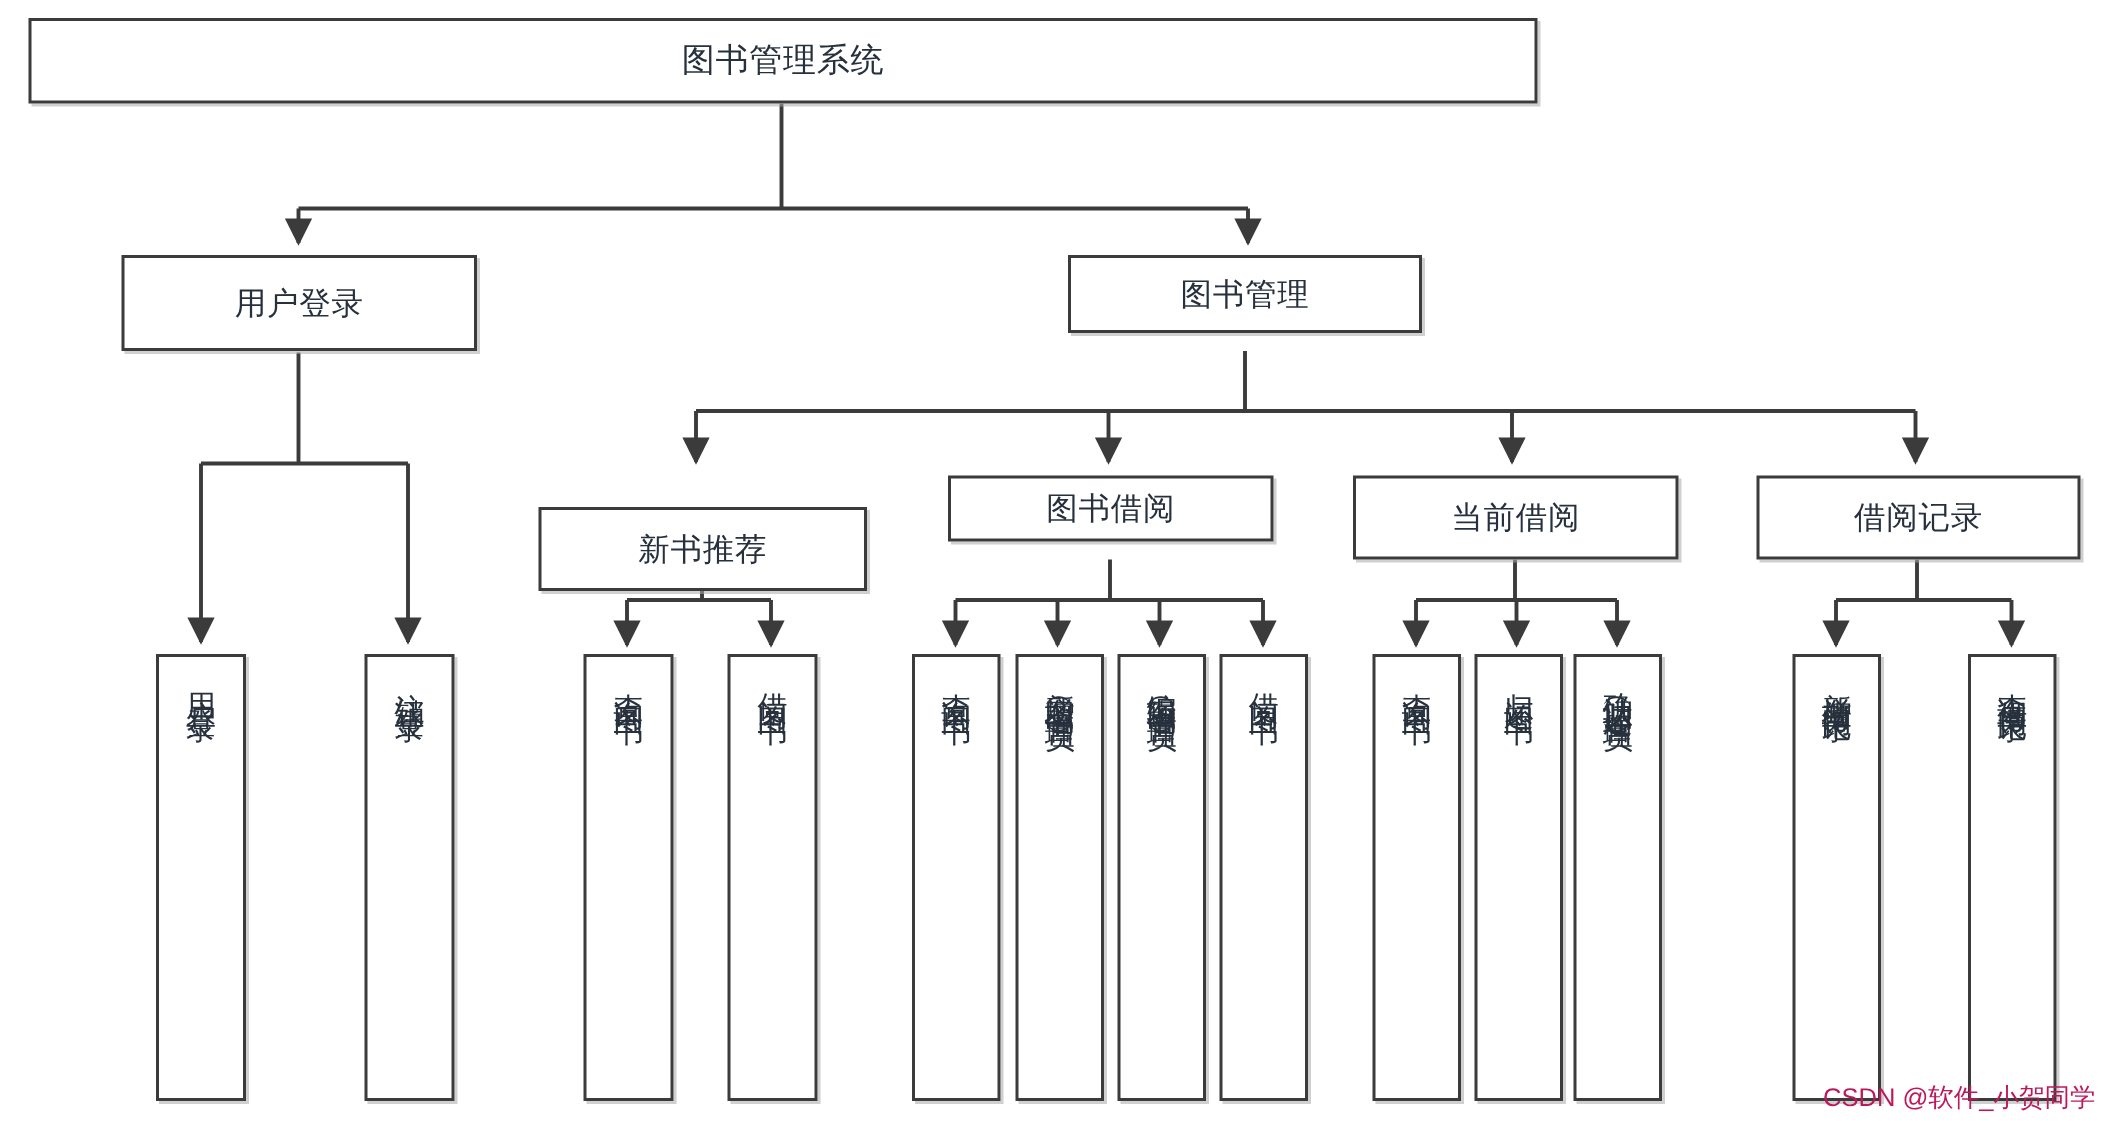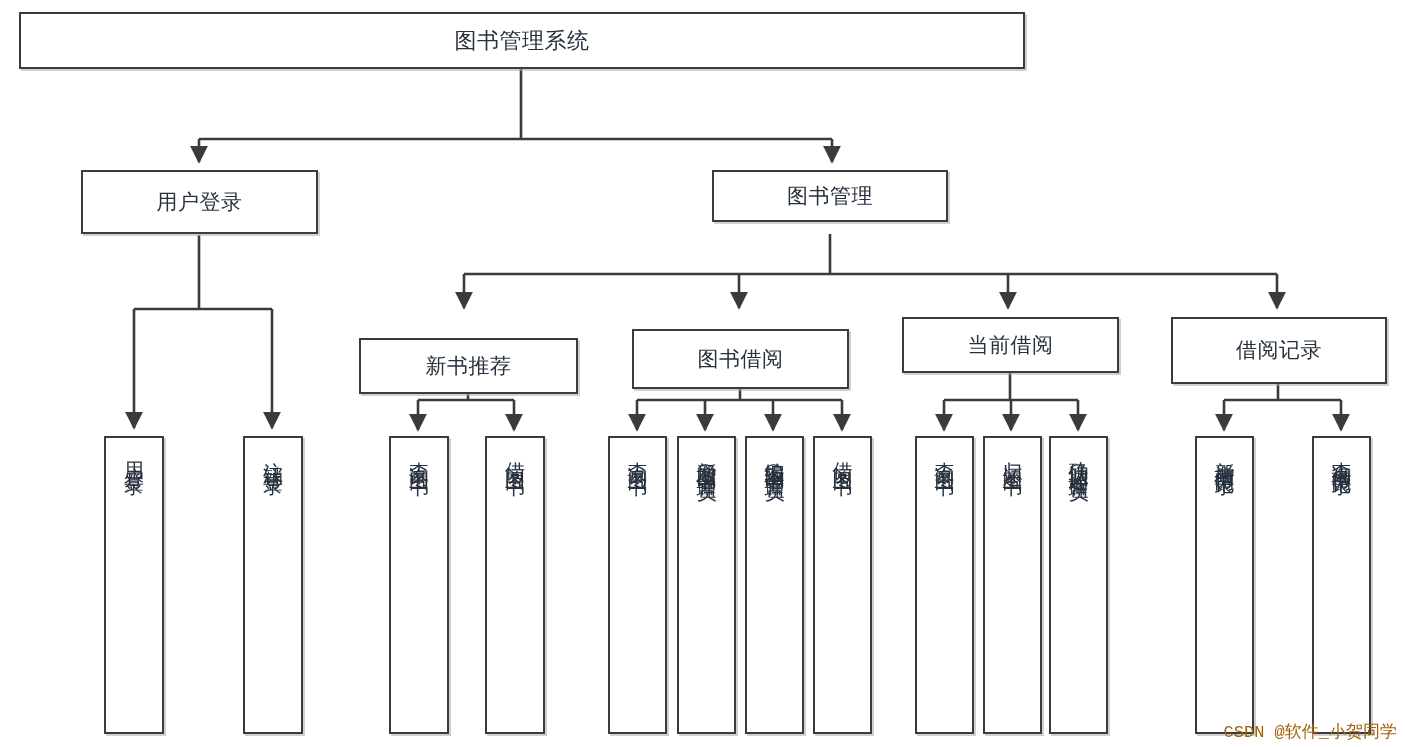--- a/index.html
+++ b/index.html
@@ -68,22 +68,22 @@
     stroke: #3b3b3b;
     stroke-width: 2.6px;
     fill: none;
   }
   .arrowhead { fill: #3b3b3b; }
   .watermark {
     position: absolute;
     right: 8px;
     bottom: 4px;
     font-size: 17px;
-    color: #a16207;
-    font-family: Liberation Mono, monospace;
+    color: #be185d;
+    font-family: Liberation Sans, sans-serif;
     white-space: nowrap;
     user-select: none;
   }
 </style>
 </head>
 <body>
 
 <div id="canvas">
 
   <svg class="links" viewBox="0 0 1405 747">
@@ -143,29 +143,29 @@
   </div>
 
   <div class="node h" style="left:712px; top:170px; width:236px; height:52px;">
     <span class="label">图书管理</span>
   </div>
 
   <div class="node h" style="left:359px; top:317px; width:219px; height:56px;margin-top:21px;">
     <span class="label">新书推荐</span>
   </div>
 
-  <div class="node h" style="left:632px; top:317px; width:217px; height:60px;margin-top:12px;">
+  <div class="node h" style="left:632px; top:317px; width:217px; height:44px;">
     <span class="label">图书借阅</span>
   </div>
 
   <div class="node h" style="left:902px; top:317px; width:217px; height:56px;">
     <span class="label">当前借阅</span>
   </div>
 
-  <div class="node h" style="left:1171px; top:317px; width:216px; height:67px;">
+  <div class="node h" style="left:1171px; top:317px; width:216px; height:56px;">
     <span class="label">借阅记录</span>
   </div>
 
   <div class="node v" style="left:104px; top:436px; width:60px; height:298px;">
     <span class="label">用户登录</span>
   </div>
 
   <div class="node v" style="left:243px; top:436px; width:60px; height:298px;">
     <span class="label">注销登录</span>
   </div>

